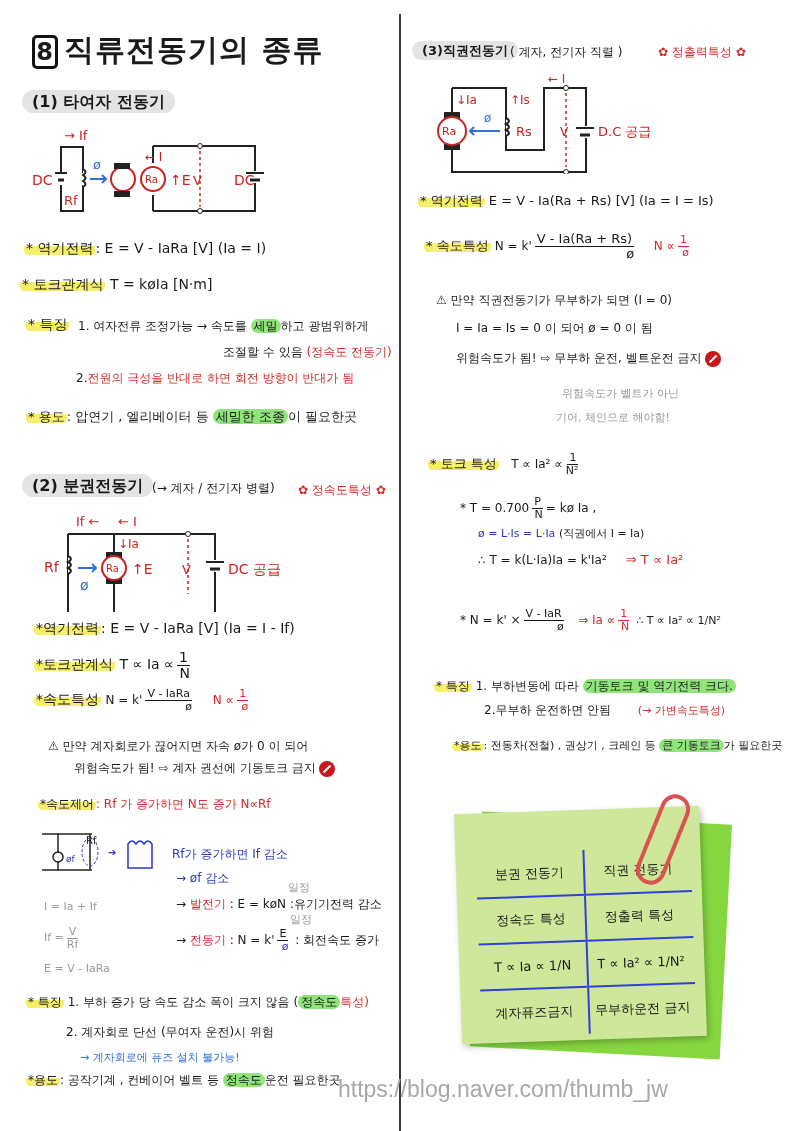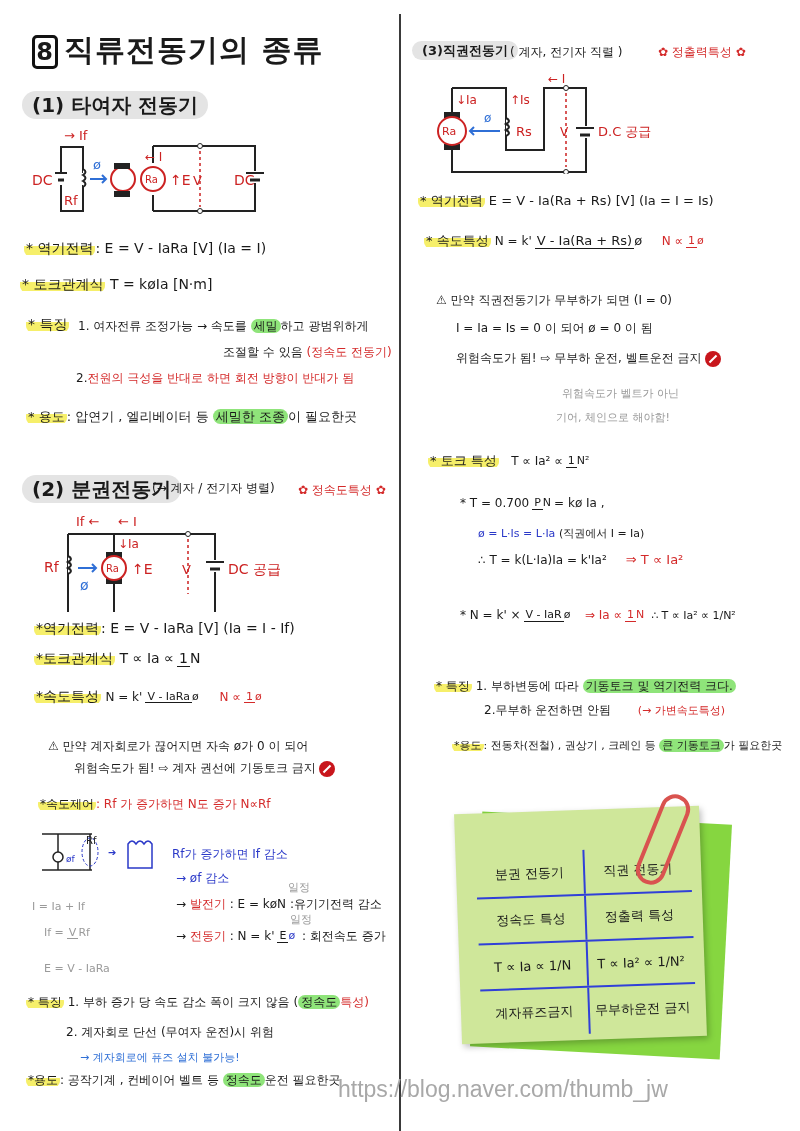--- a/index.html
+++ b/index.html
@@ -9,26 +9,26 @@
 .red{color:#d42a2a}
 .blue{color:#2f6fd6}
 .navy{color:#2a38c8}
 .gray{color:#9a9a9a}
 .hl{background:linear-gradient(transparent 35%,#f6ef6a 35%,#f6ef6a 95%,transparent 95%);padding:0 2px;border-radius:6px}
 .gh{background:#8fe47a;border-radius:10px;padding:0 3px}
 .pill{background:#e4e4e4;border-radius:14px;padding:2px 10px;font-weight:bold}
 .divider{position:absolute;left:399px;top:14px;width:2px;height:1117px;background:#3a3a3a}
 .title{font-size:30px;font-weight:bold;letter-spacing:1px}
 .numbox{display:inline-block;border:3px solid #111;border-radius:5px;width:26px;height:34px;text-align:center;line-height:28px;font-size:24px;margin-right:6px;vertical-align:middle}
-.sec{font-size:20px}
+.sec{font-size:16px}
 .t14{font-size:14px}
 .t13{font-size:13px}
 .t12{font-size:12px}
 .t11{font-size:11px}
-.frac{display:inline-flex;flex-direction:row;align-items:flex-start;vertical-align:middle;line-height:1.05;margin:0 3px}
+.frac{display:inline-flex;flex-direction:column;align-items:flex-end;vertical-align:middle;line-height:1.05;margin:0 3px}
 .frac .n{border-bottom:1.5px solid currentColor;padding:0 2px}
 .stop{display:inline-block;width:16px;height:16px;border-radius:50%;background:#c8161c;vertical-align:middle;position:relative;margin-left:3px}
 .stop:after{content:"";position:absolute;left:3px;top:7px;width:10px;height:2px;background:#fff;transform:rotate(-45deg)}
 svg text{font-family:"DejaVu Sans",sans-serif}
 .note{position:absolute;left:458px;top:800px;width:270px;height:250px}
 .note .back{position:absolute;left:18px;top:18px;width:250px;height:235px;background:#86d640;transform:rotate(3deg)}
 .note .front{position:absolute;left:0;top:10px;width:245px;height:230px;background:#cfe79a;transform:rotate(-2deg);box-shadow:2px 3px 6px rgba(0,0,0,.25)}
 .grid{position:absolute;left:20px;top:40px;width:215px;font-size:13px}
 .grid .row{display:flex;border-bottom:2px solid #3040d8;height:46px;align-items:center}
 .grid .row:last-child{border-bottom:none}
@@ -151,21 +151,21 @@
   <circle cx="18" cy="27" r="5" fill="#fff" stroke="#222" stroke-width="1.5"></circle>
   <ellipse cx="50" cy="22" rx="8" ry="14" fill="none" stroke="#2a38c8" stroke-dasharray="3 2"></ellipse>
   <text x="46" y="14" font-size="10" fill="#222">Rf</text>
   <text x="26" y="32" font-size="9" fill="#2a38c8">øf</text>
   <text x="68" y="26" font-size="10" fill="#2a38c8">➔</text>
   <g stroke="#2a38c8" stroke-width="1.5" fill="none">
       <path d="M88 14 q4 -6 8 0 q4 -6 8 0 q4 -6 8 0 V38 H88 Z"></path>
     </g>
 </svg>
 
-<div class="abs t11 gray" style="left:32px;top:900px">I = Ia + If</div>
+<div class="abs t11 gray" style="left:44px;top:900px">I = Ia + If</div>
 <div class="abs t11 gray" style="left:44px;top:926px"><span>If =</span><span class="frac">
       <span class="n">V</span>
       <span>Rf</span>
     </span></div>
 <div class="abs t11 gray" style="left:44px;top:962px">E = V - IaRa</div>
 
 <div class="abs t12 navy" style="left:172px;top:846px">Rf가 증가하면 If 감소</div>
 <div class="abs t12 navy" style="left:176px;top:870px">→ øf 감소</div>
 <div class="abs t11 gray" style="left:288px;top:880px">일정</div>
 <div class="abs t12" style="left:176px;top:896px"><span>→ </span><span class="red">발전기</span><span> : E = kø</span><span>N  :유기기전력 감소</span></div>

